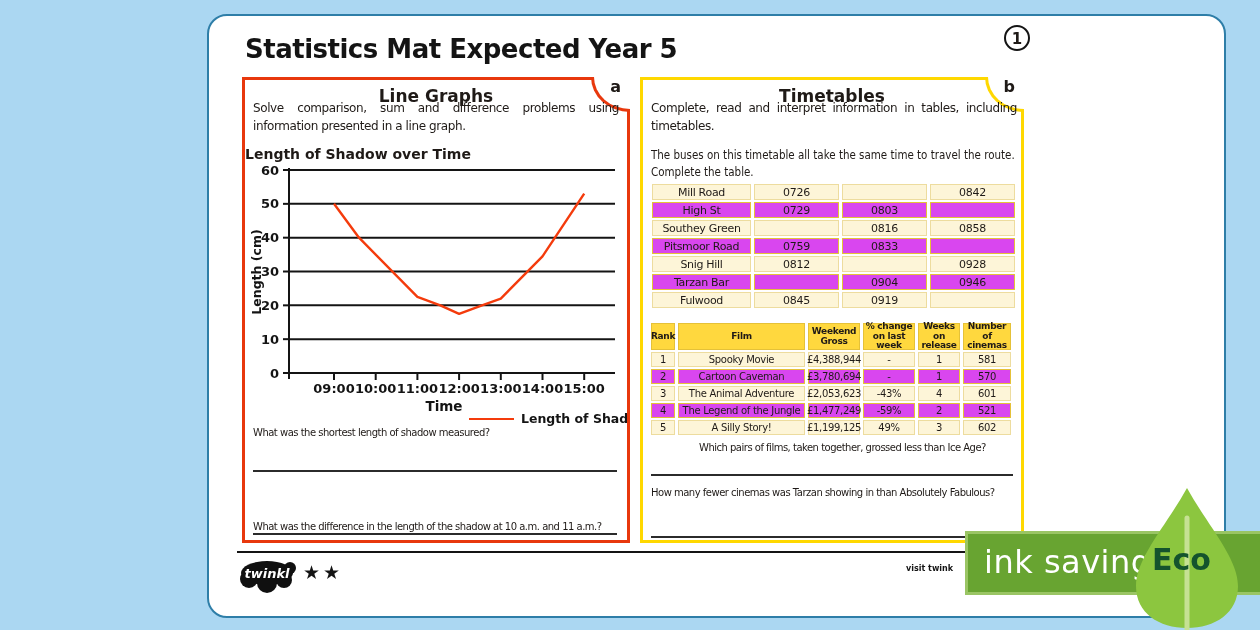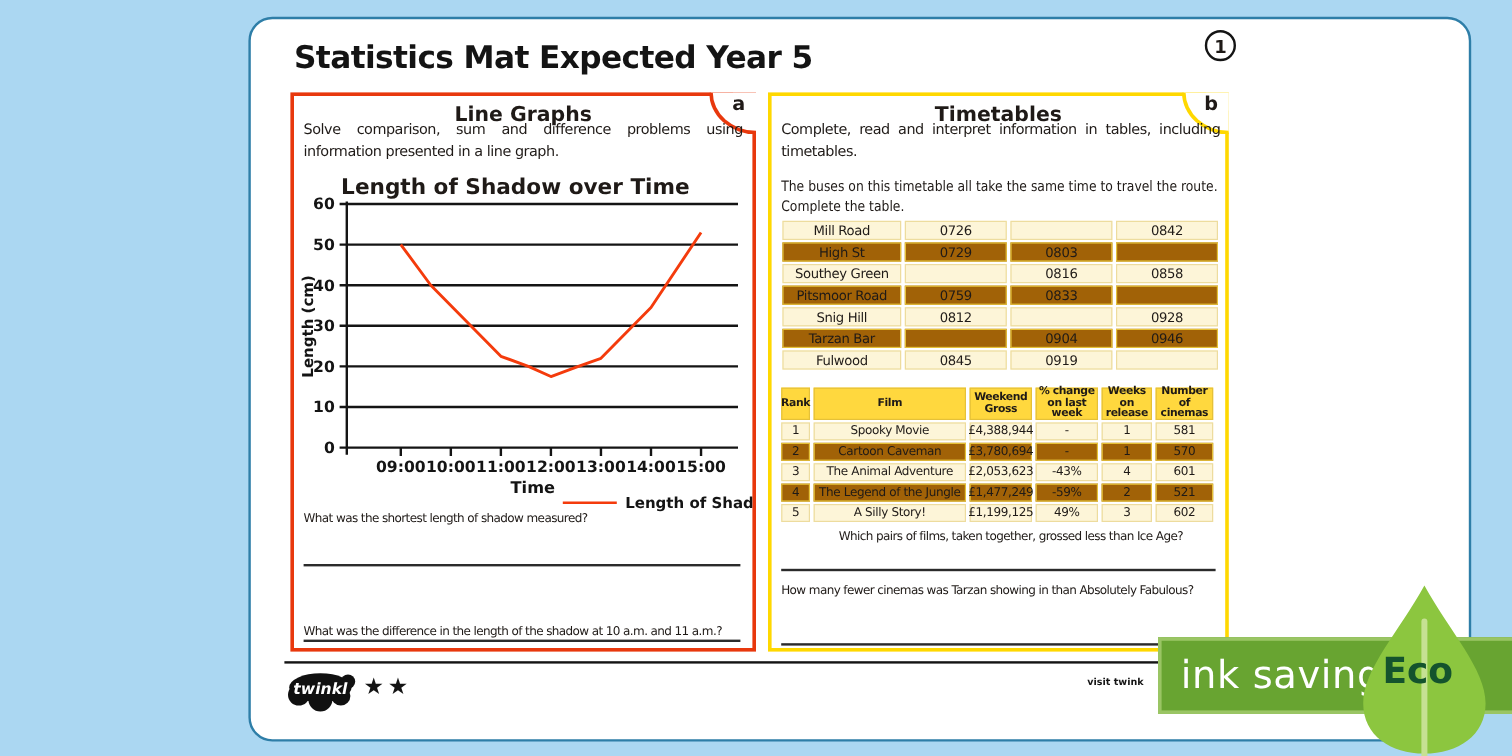--- a/index.html
+++ b/index.html
@@ -28,34 +28,34 @@
   .tab{
     position:absolute;top:-3px;right:-3px;width:36px;height:32px;background:#fff;
     border-bottom-left-radius:100%;
   }
   .sec-a .tab{border-left:3px solid #e8380d;border-bottom:3px solid #e8380d;}
   .sec-b .tab{border-left:3px solid #ffd800;border-bottom:3px solid #ffd800;}
   .tab span{position:absolute;top:0px;right:9px;font-size:16px;font-weight:bold;}
   .sec-title{position:absolute;left:0;right:0;top:6px;text-align:center;font-size:17px;font-weight:bold;}
   .desc{position:absolute;left:8px;width:366px;top:19px;font-size:12px;letter-spacing:-0.4px;
     line-height:1.5;text-align:justify;}
-  .chart-title{position:absolute;left:0;right:13px;top:66px;text-align:center;font-size:18px;font-weight:bold;}
+  .chart-title{position:absolute;left:0;right:13px;top:66px;font-size:14px;font-weight:bold;}
   .q{position:absolute;left:8px;width:366px;font-size:10px;letter-spacing:-0.5px;line-height:1.45;text-align:justify;}
   .ans-line{position:absolute;left:8px;height:0;border-top:2px solid #2b2b2b;}
   .squish{transform:scaleX(0.86);transform-origin:0 0;white-space:nowrap;font-size:12px;line-height:1.45;}
   .bus-grid{position:absolute;left:9px;top:104px;display:grid;
     grid-template-columns:99px 85px 85px 85px;gap:2px 3px;}
   .films-grid{position:absolute;left:8px;top:243px;display:grid;
     grid-template-columns:24px 127px 52px 52px 42px 48px;gap:2px 3px;}
   .cell{
     box-sizing:border-box;display:flex;align-items:center;justify-content:center;
     font-size:11px;letter-spacing:-0.3px;height:16px;text-align:center;
   }
   .cell.norm{background:#fdf5d8;border:1px solid #eddc9e;}
-  .cell.hl{background:#a16207;border:1px solid #e5c138;}
+  .cell.hl{background:#d946ef;border:1px solid #e5c138;}
   .cell.fhead{background:#ffd83e;border:1px solid #e5c138;height:27px;font-size:9px;
     font-weight:bold;line-height:1.05;letter-spacing:-0.3px;}
   .films-grid .cell{height:15px;font-size:10px;}
   .films-grid .cell.fhead{height:27px;font-size:9px;}
   .footer-divider{position:absolute;left:28px;top:535px;width:958px;height:0;border-top:2px solid #141414;}
   .logo{position:absolute;left:28px;top:538px;width:64px;height:42px;}
   .stars{position:absolute;left:94px;top:545px;font-size:19px;letter-spacing:3px;color:#141414;}
   .visit{position:absolute;left:697px;top:548px;font-size:8px;font-weight:bold;color:#141414;}
   .eco-banner{
     position:absolute;left:965px;top:531px;width:300px;height:64px;z-index:5;

